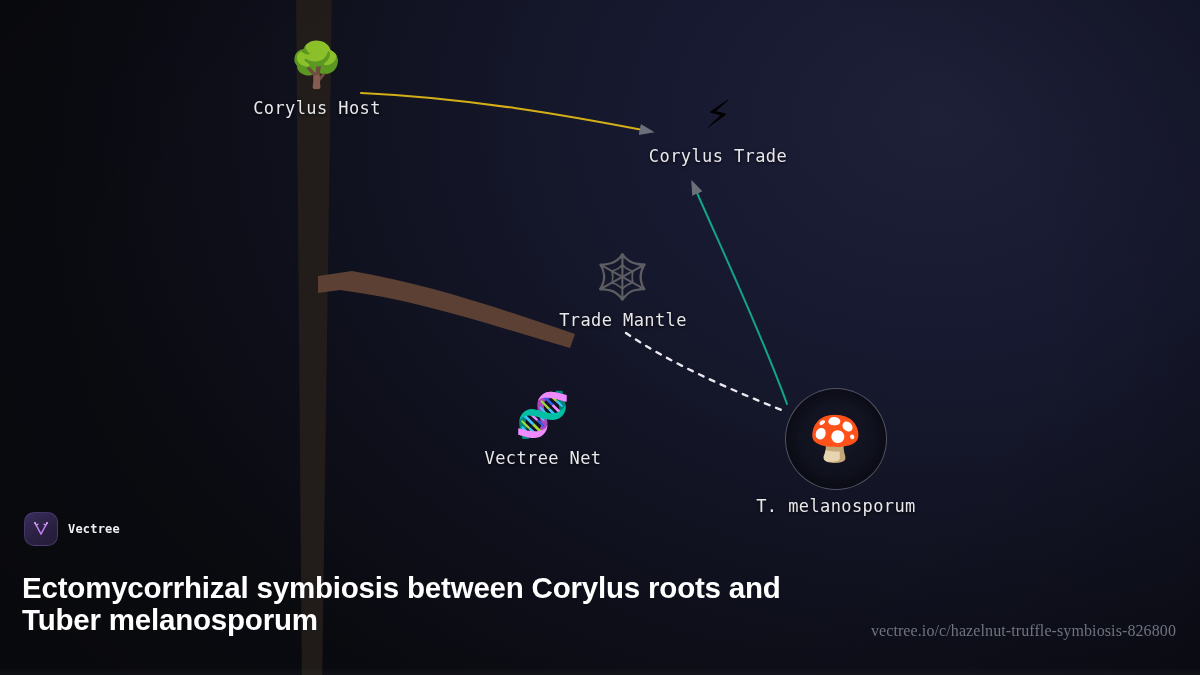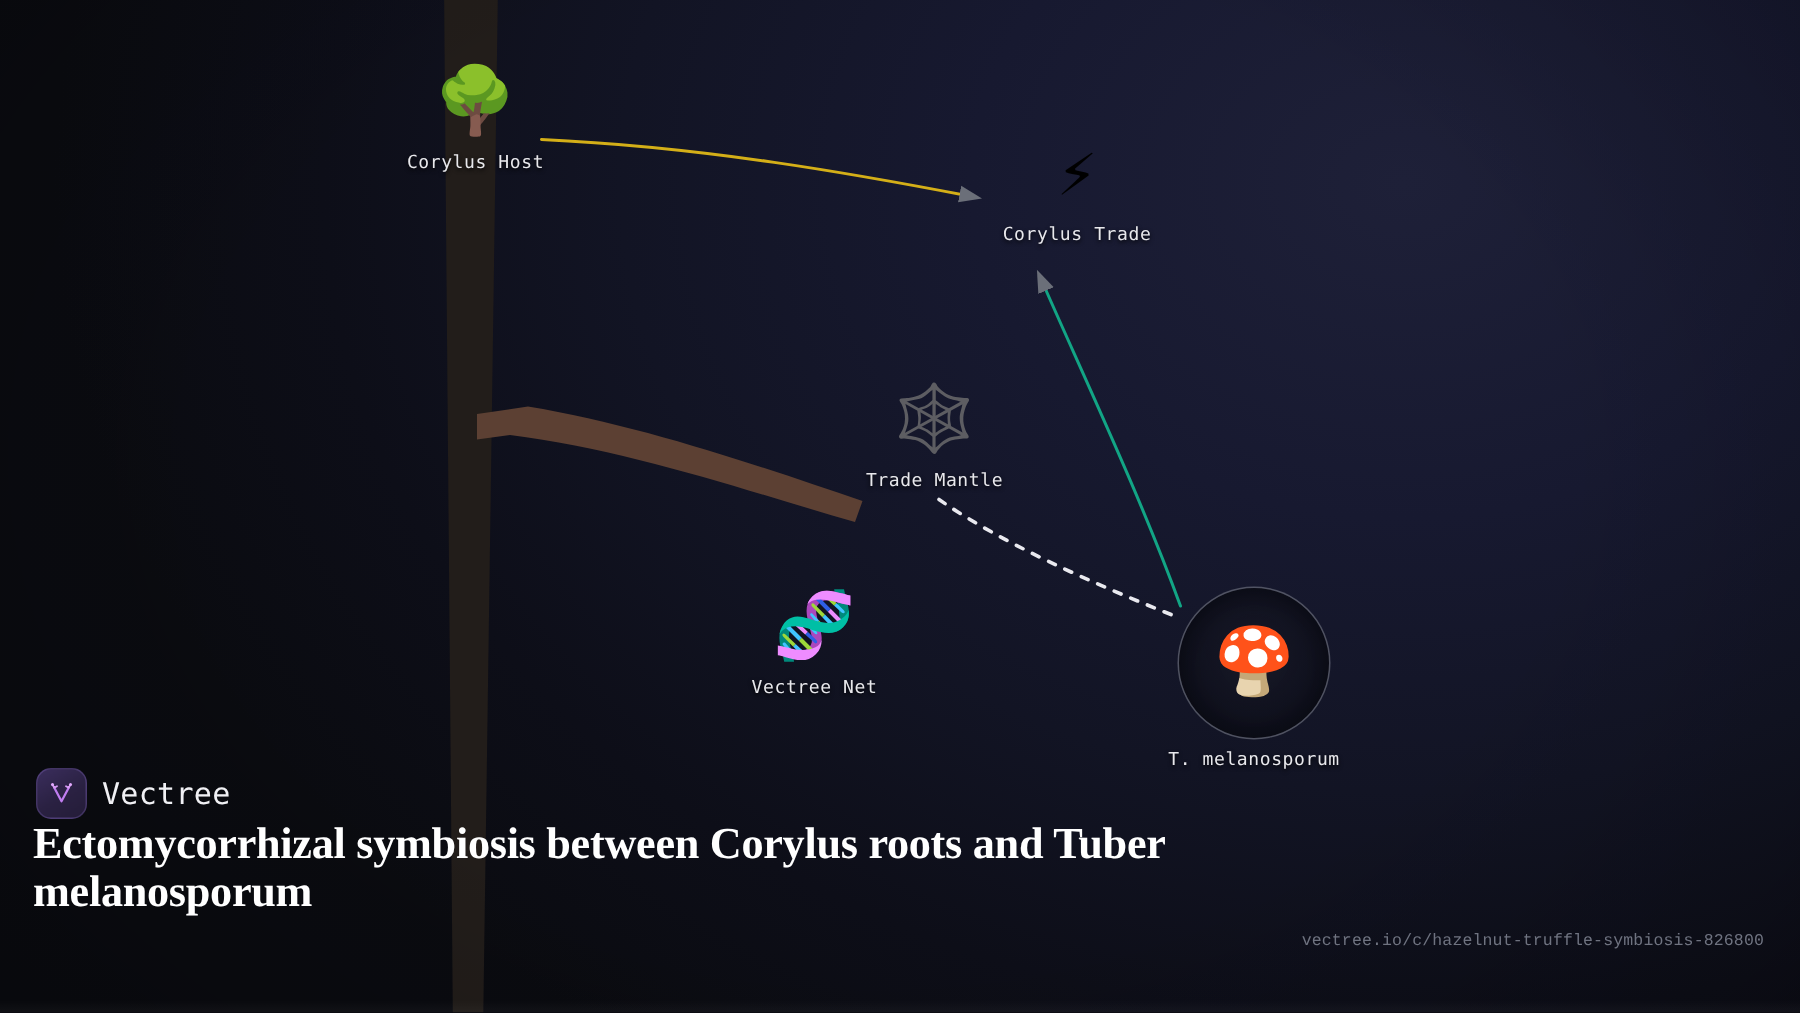--- a/index.html
+++ b/index.html
@@ -50,21 +50,21 @@
     line-height:1;
     height:54px;
     display:flex;
     align-items:center;
     justify-content:center;
     user-select:none;
   }
   .node-label{
     margin-top:6px;
     font-family:"DejaVu Sans Mono","Liberation Mono",monospace;
-    font-size:12px;
+    font-size:17px;
     letter-spacing:0.4px;
     color:#e8e8ec;
     white-space:nowrap;
     text-shadow:0 1px 3px rgba(0,0,0,0.9);
     text-align:center;
   }
   .node.is-selected .node-glyph{
     width:100px;
     height:100px;
     border-radius:50%;
@@ -89,46 +89,46 @@
   }
   .brand-mark{
     width:32px; height:32px;
     border-radius:10px;
     background:linear-gradient(150deg,#3a2d5c 0%,#2a2142 55%,#241c38 100%);
     border:1px solid rgba(150,120,220,0.25);
     display:flex; align-items:center; justify-content:center;
   }
   .brand-name{
     font-family:"DejaVu Sans Mono","Liberation Mono",monospace;
-    font-size:20px;
-    font-weight:normal;
+    font-size:12px;
+    font-weight:bold;
     color:#f0f0f4;
     letter-spacing:0.2px;
   }
   .headline{
     position:absolute;
     left:22px;
-    top:548px;
+    top:572px;
     width:760px;
     z-index:5;
-    font-family:Liberation Serif, serif;
+    font-family:Liberation Sans, sans-serif;
     font-size:29.5px;
     font-weight:bold;
     line-height:1.08;
     color:#ffffff;
     letter-spacing:-0.2px;
     white-space:pre-wrap;
   }
   .url{
     position:absolute;
     right:24px;
     top:622px;
     z-index:5;
-    font-family:Liberation Mono, monospace;
-    font-size:11px;
+    font-family:Liberation Serif, serif;
+    font-size:16px;
     color:#6f7380;
     letter-spacing:0.1px;
   }
   .footer-edge{
     position:absolute;
     left:0; right:0; bottom:0;
     height:8px;
     z-index:4;
     background:linear-gradient(180deg, rgba(255,255,255,0.0) 0%, rgba(255,255,255,0.035) 100%);
   }

